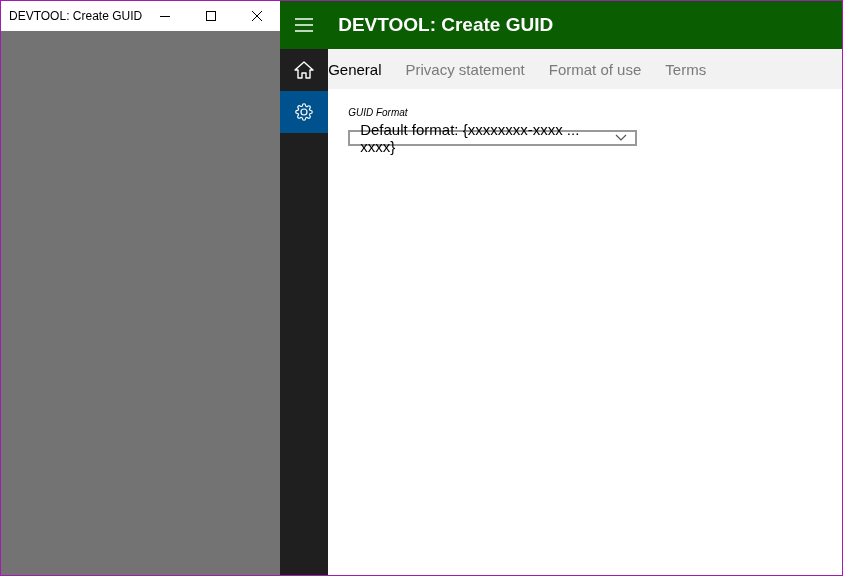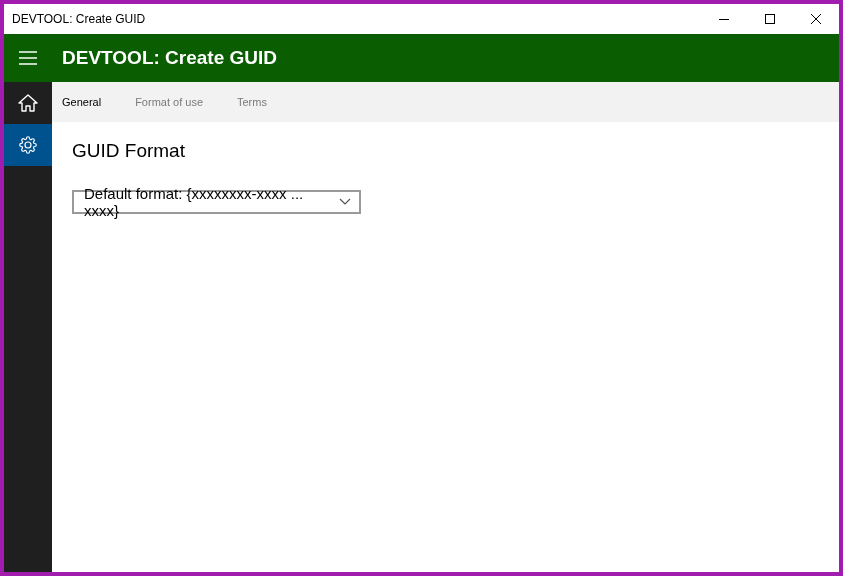--- a/index.html
+++ b/index.html
@@ -1,37 +1,37 @@
 <!DOCTYPE html>
 <html><head>
   <meta charset="utf-8">
   <style>
     * { margin:0; padding:0; box-sizing:border-box; font-family:"Segoe UI", Tahoma, sans-serif; }
     body { background:#fff; }
-    .window { width:843px; height:576px; border:4px solid #a21caf; display:flex; flex-direction:column; position:relative; background:#737373; }
+    .window { width:843px; height:576px; border:1px solid #a21caf; display:flex; flex-direction:row; position:relative; background:#737373; }
     .titlebar { height:30px; display:flex; align-items:center; justify-content:space-between; padding-left:8px; background:#fff; }
     .titlebar-title { font-size:12px; color:#000; }
     .win-controls { display:flex; height:100%; }
     .win-btn { width:46px; height:100%; display:flex; align-items:center; justify-content:center; font-size:10px; }
     .win-btn svg,.win-min-line { pointer-events:none; }
     .win-min-line { width:10px; height:1px; background:#000; display:block; }
     .app-body { flex:1; display:flex; min-height:0; }
     .sidebar { width:48px; background:#1f1f1f; display:flex; flex-direction:column; }
     .sidebar-header { height:48px; background:#0a5d00; display:flex; align-items:center; justify-content:center; }
     .sidebar-item { height:42px; display:flex; align-items:center; justify-content:center; color:#fff; }
     .sidebar-item.active { background:#00528f; }
     .main { flex:1; display:flex; flex-direction:column; min-width:0; }
     .header-bar { height:48px; background:#0a5d00; display:flex; align-items:center; padding-left:10px; }
     .header-title { color:#fff; font-weight:600; font-size:19px; }
-    .tab-bar { height:40px; background:#f2f2f2; display:flex; align-items:center; padding-left:10px; gap:34px; font-size:11px; }
+    .tab-bar { height:40px; background:#f2f2f2; display:flex; align-items:center; gap:24px; font-size:15px; }
     .tab { color:#7a7a7a; }
     .tab.active { color:#000; }
     .content { flex:1; background:#fff; padding:18px 20px; }
-    .section-label { font-size:19px; color:#000; margin-bottom:28px; }
-    .dropdown { width:289px; height:24px; border:2px solid #999; display:flex; align-items:center; justify-content:space-between; padding:0 8px 0 10px; font-size:15px; color:#000; }
+    .section-label { font-size:10px; color:#000; margin-bottom:12px;font-style:italic; }
+    .dropdown { width:289px; height:16px; border:2px solid #999; display:flex; align-items:center; justify-content:space-between; padding:0 8px 0 10px; font-size:15px; color:#000; }
     .chevron { display:flex; align-items:center; justify-content:center; }
     svg { display:block; }
   </style>
 </head>
 <body>
 
 <div class="window">
   <div class="titlebar">
     <span class="titlebar-title">DEVTOOL: Create GUID</span>
     <div class="win-controls">
@@ -73,20 +73,21 @@
           </svg>
       </div>
     </div>
 
     <div class="main">
       <div class="header-bar">
         <span class="header-title">DEVTOOL: Create GUID</span>
       </div>
       <div class="tab-bar">
         <span class="tab active">General</span>
+        <span class="tab">Privacy statement</span>
         <span class="tab">Format of use</span>
         <span class="tab">Terms</span>
       </div>
       <div class="content">
         <div class="section-label">GUID Format</div>
         <div class="dropdown">
           <span>Default format: {xxxxxxxx-xxxx ... xxxx}</span>
           <span class="chevron">
             <svg width="12" height="8" viewBox="0 0 12 8">
                 <polyline points="1,1 6,6 11,1" fill="none" stroke="#555" stroke-width="1.2"></polyline>

